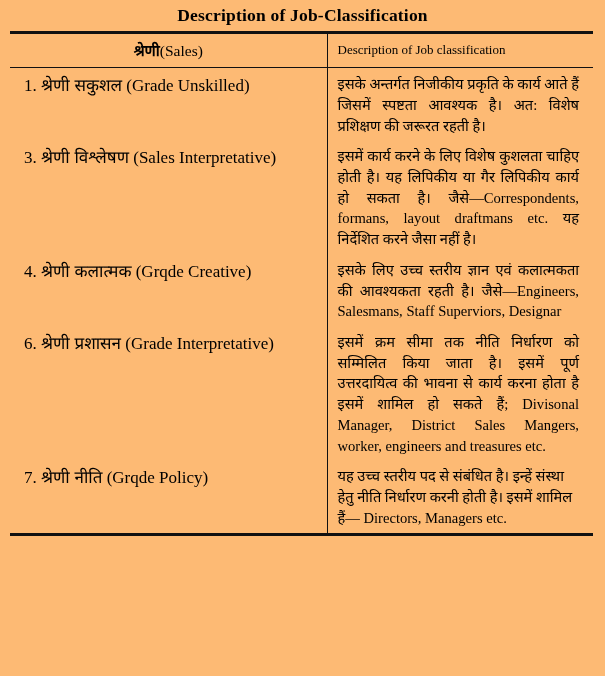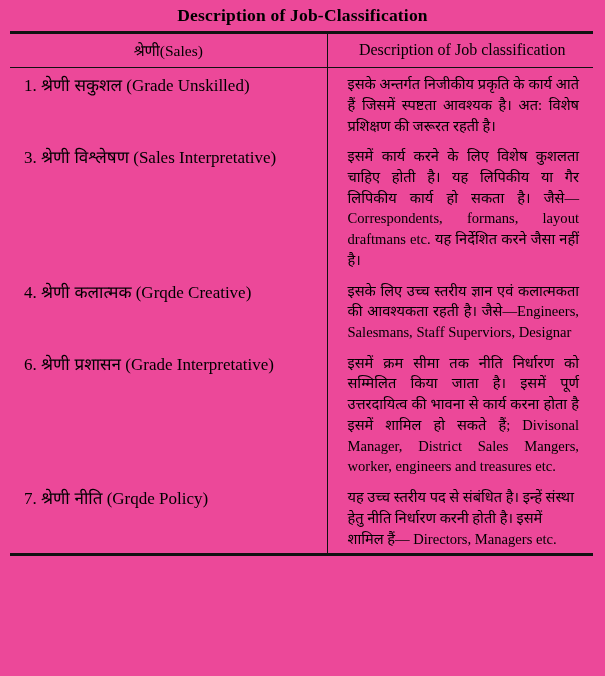--- a/index.html
+++ b/index.html
@@ -13,21 +13,21 @@
     font-family: "Liberation Serif", "DejaVu Serif", serif;
     color: #000000;
     overflow: hidden;
   }
 
   .page {
     position: relative;
     width: 605px;
     height: 676px;
     box-sizing: border-box;
-    background: #ec4899;
+    background: #fdba74;
   }
 
   .doc-title {
     text-align: center;
     font-weight: bold;
     font-size: 17.5px;
     letter-spacing: 0.2px;
     padding: 5px 0 6px 0;
     line-height: 1.15;
     font-family: "Liberation Serif", "DejaVu Serif", serif;
@@ -54,47 +54,47 @@
     font-weight: normal;
     vertical-align: middle;
   }
 
   th.col-grade {
     text-align: center;
     font-size: 15.5px;
     border-right: 1.4px solid #111;
   }
   th.col-grade .dev {
-    font-weight: normal;
+    font-weight: bold;
   }
 
   th.col-desc {
-    text-align: center;
-    font-size: 16px;
+    text-align: left;
+    font-size: 13px;
     padding-left: 10px !important;
   }
 
   tbody td {
     vertical-align: top;
     padding: 4px 6px 4px 6px;
   }
 
   td.cell-grade {
     border-right: 1.4px solid #111;
     font-size: 17px;
     line-height: 1.45;
     padding-left: 14px;
     padding-top: 6px;
     white-space: nowrap;
   }
 
   td.cell-desc {
     font-size: 14.6px;
     line-height: 1.42;
-    padding-left: 20px;
+    padding-left: 10px;
     padding-right: 14px;
     text-align: justify;
     text-justify: inter-word;
     padding-top: 6px;
   }
 
   td.cell-desc.last-row {
     text-align: left;
   }
 

